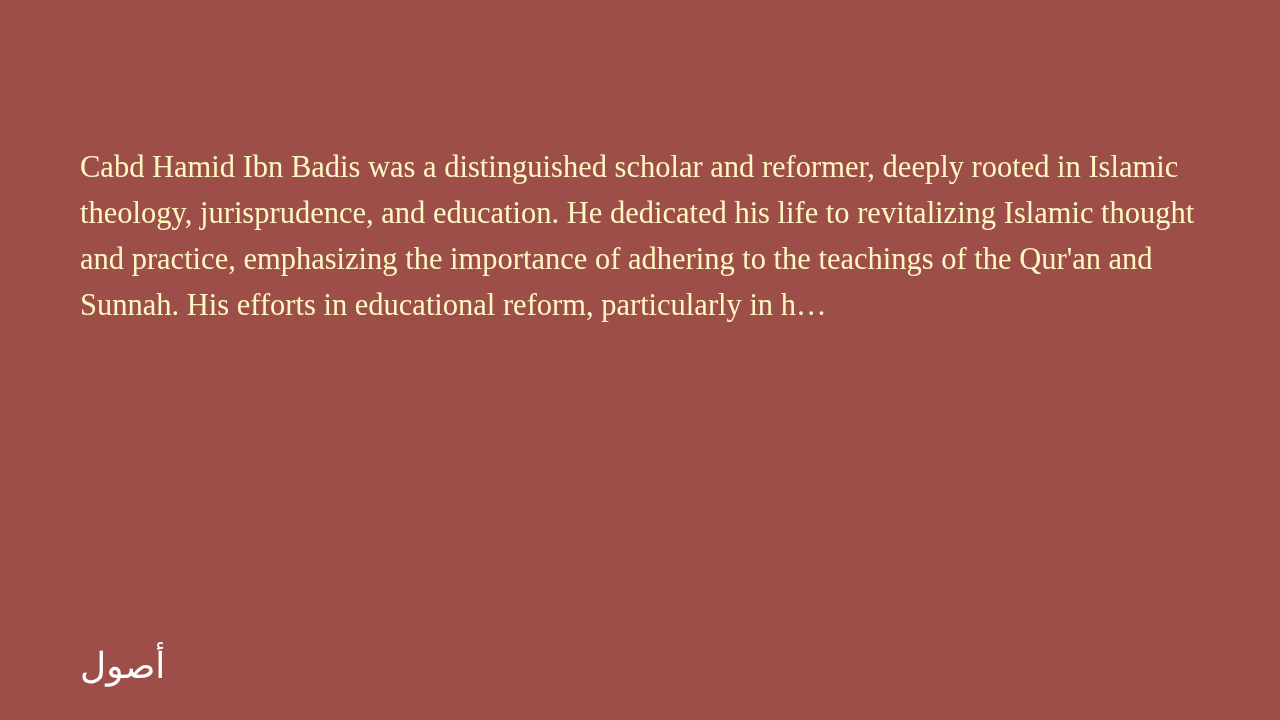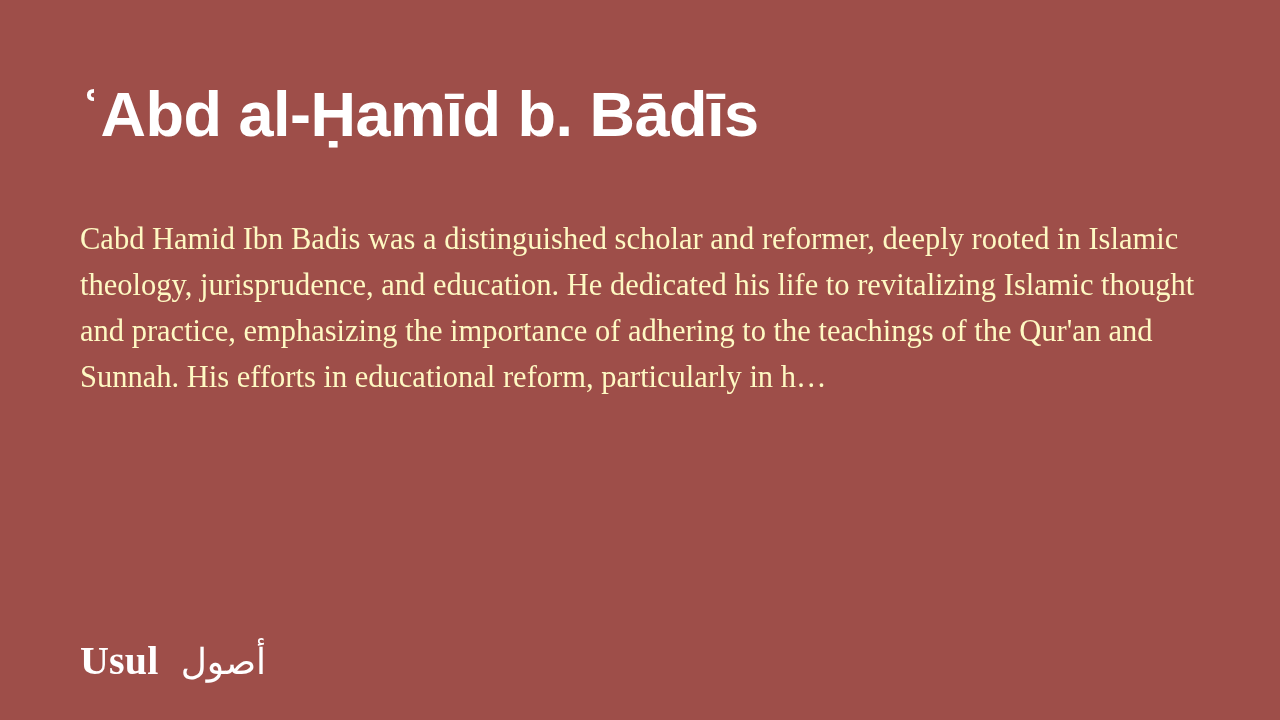--- a/index.html
+++ b/index.html
@@ -63,22 +63,20 @@
     color: #ffffff;
     direction: rtl;
     line-height: 1;
   }
 </style>
 </head>
 <body>
 
 <div class="card">
 
-  <h1 class="title">ʿAbd al-Ḥamīd b. Bādīs</h1>
 
   <p class="body-text">Cabd Hamid Ibn Badis was a distinguished scholar and reformer, deeply rooted in Islamic theology, jurisprudence, and education. He dedicated his life to revitalizing Islamic thought and practice, emphasizing the importance of adhering to the teachings of the Qur'an and Sunnah. His efforts in educational reform, particularly in h…</p>
 
   <div class="footer">
-    <span class="brand-latin">Usul</span>
     <span class="brand-arabic">أصول</span>
   </div>
 
 </div>
 
 </body></html>

